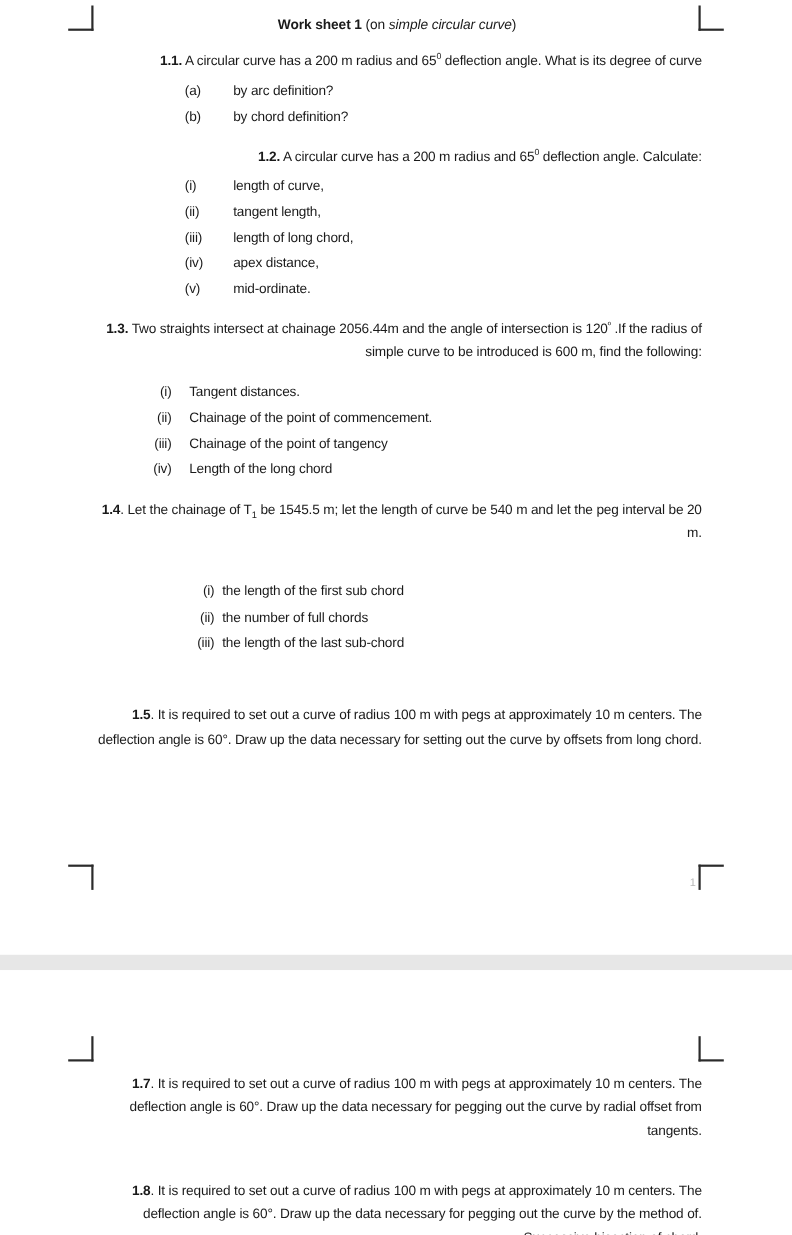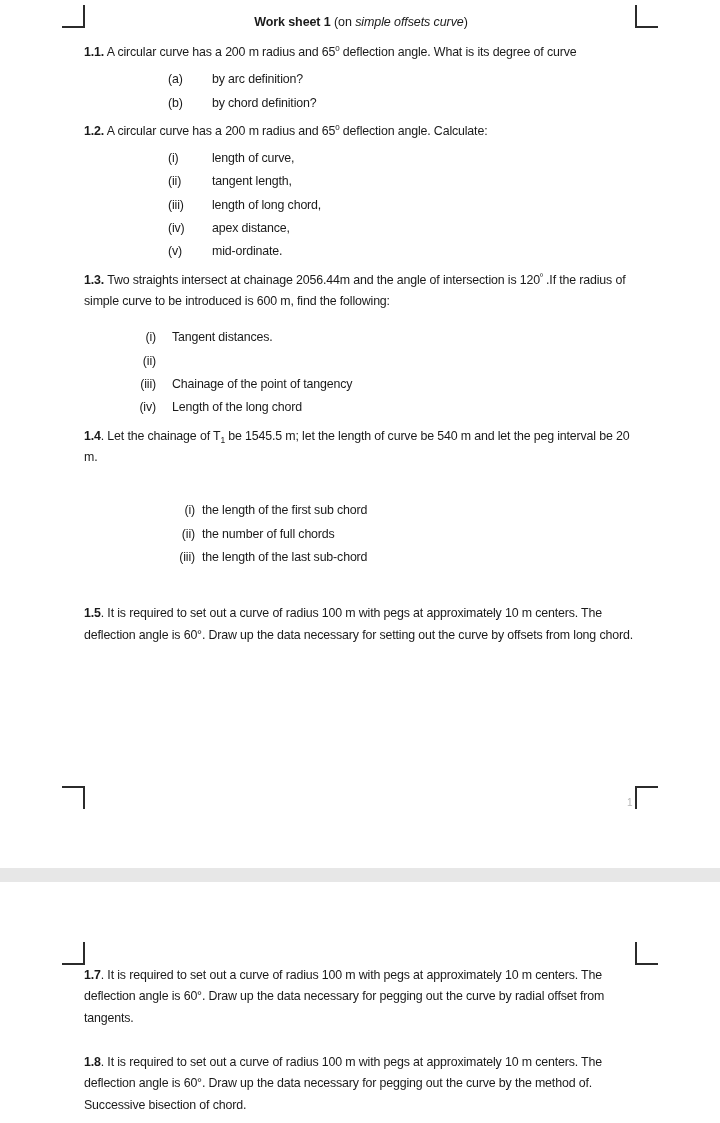--- a/index.html
+++ b/index.html
@@ -90,23 +90,23 @@
     line-height: 1.35;
     margin: 0 0 11px 0;
     letter-spacing: -0.1px;
   }
   .doc-title .t-bold { font-weight: bold; }
   .doc-title .t-ital { font-style: italic; }
 
   .q {
     font-size: 12.4px;
     line-height: 1.72;
-    margin: 4px 0 5px 0;
+    margin: 14px 0 5px 0;
     letter-spacing: -0.15px;
-    text-align: left;
+    text-align: right;
   }
   .q .num { font-weight: bold; }
   .q.spaced { margin-bottom: 10px; }
 
   .sup { font-size: 8px; vertical-align: super; line-height: 0; }
   .sub { font-size: 8.5px; vertical-align: sub; line-height: 0; }
 
   
   .subs {
     margin: 0 0 6px 0;
@@ -166,21 +166,21 @@
   <div class="crop tl" id="p1-crop-tl"></div>
   <div class="crop tr" id="p1-crop-tr"></div>
   <div class="crop bl" id="p1-crop-bl"></div>
   <div class="crop br" id="p1-crop-br"></div>
 
   <div class="page-number">1</div>
 
   <div class="content" id="p1-content">
 
     <div class="doc-title">
-      <span class="t-bold">Work sheet 1</span><span> (on </span><span class="t-ital">simple offsets curve</span><span>)</span>
+      <span class="t-bold">Work sheet 1</span><span> (on </span><span class="t-ital">simple circular curve</span><span>)</span>
     </div>
 
     <p class="q">
       <span class="num">1.1.</span><span> A circular curve has a 200 m radius and 65</span><span class="sup">0</span><span> deflection angle. What is its degree of curve</span>
     </p>
     <ul class="subs wide">
       <li>
           <span class="rn">(a)</span>
           <span class="lbl">by arc definition?</span>
         </li>
@@ -220,20 +220,21 @@
       <span class="num">1.3.</span><span> Two straights intersect at chainage 2056.44m and the angle of intersection is 120</span><span class="sup">º</span><span> .If the radius of simple curve to be introduced is 600 m, find the following:</span>
     </p>
     <div class="gap-sm"></div>
     <ul class="subs narrow">
       <li>
           <span class="rn">(i)</span>
           <span class="lbl">Tangent distances.</span>
         </li>
       <li>
           <span class="rn">(ii)</span>
+          <span class="lbl">Chainage of the point of commencement.</span>
         </li>
       <li>
           <span class="rn">(iii)</span>
           <span class="lbl">Chainage of the point of tangency</span>
         </li>
       <li>
           <span class="rn">(iv)</span>
           <span class="lbl">Length of the long chord</span>
         </li>
     </ul>

